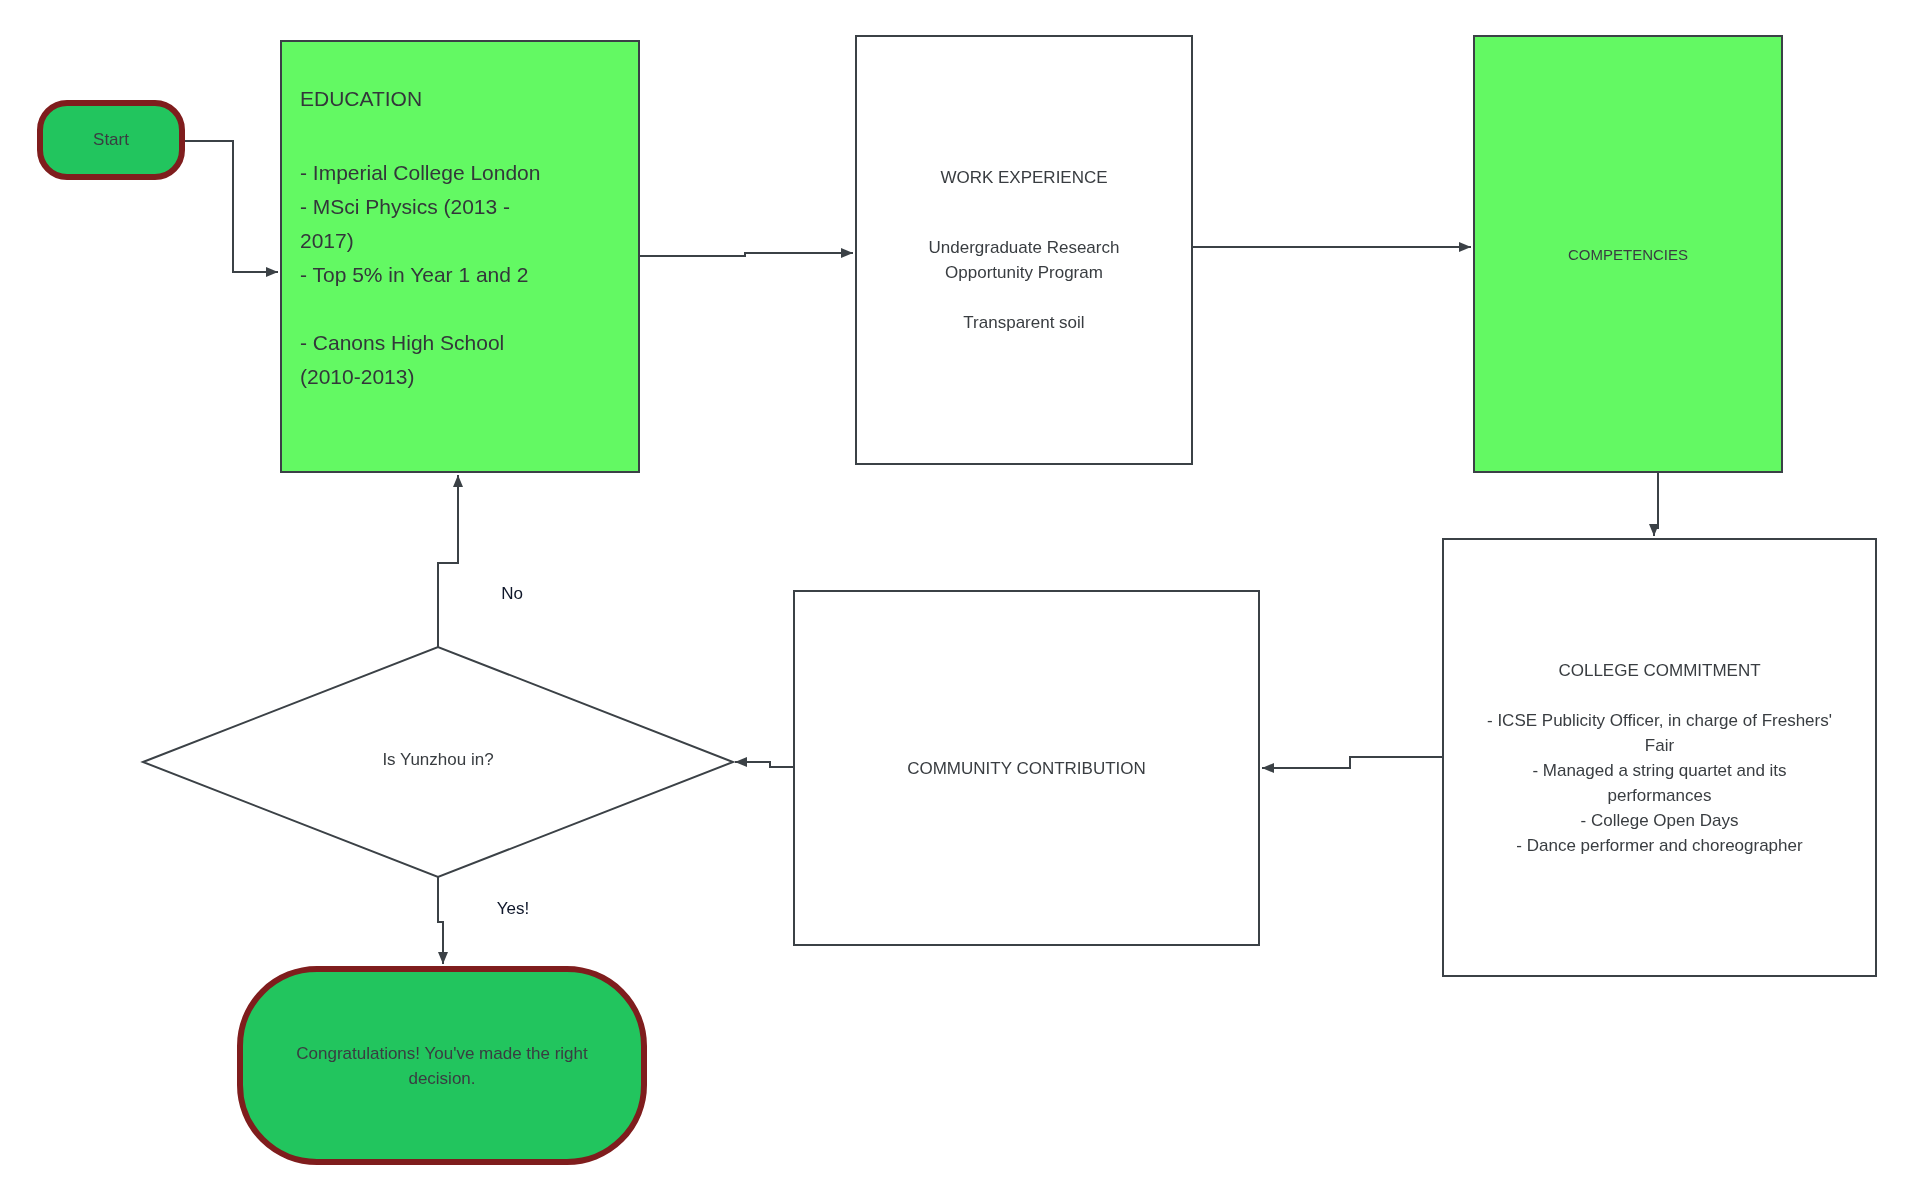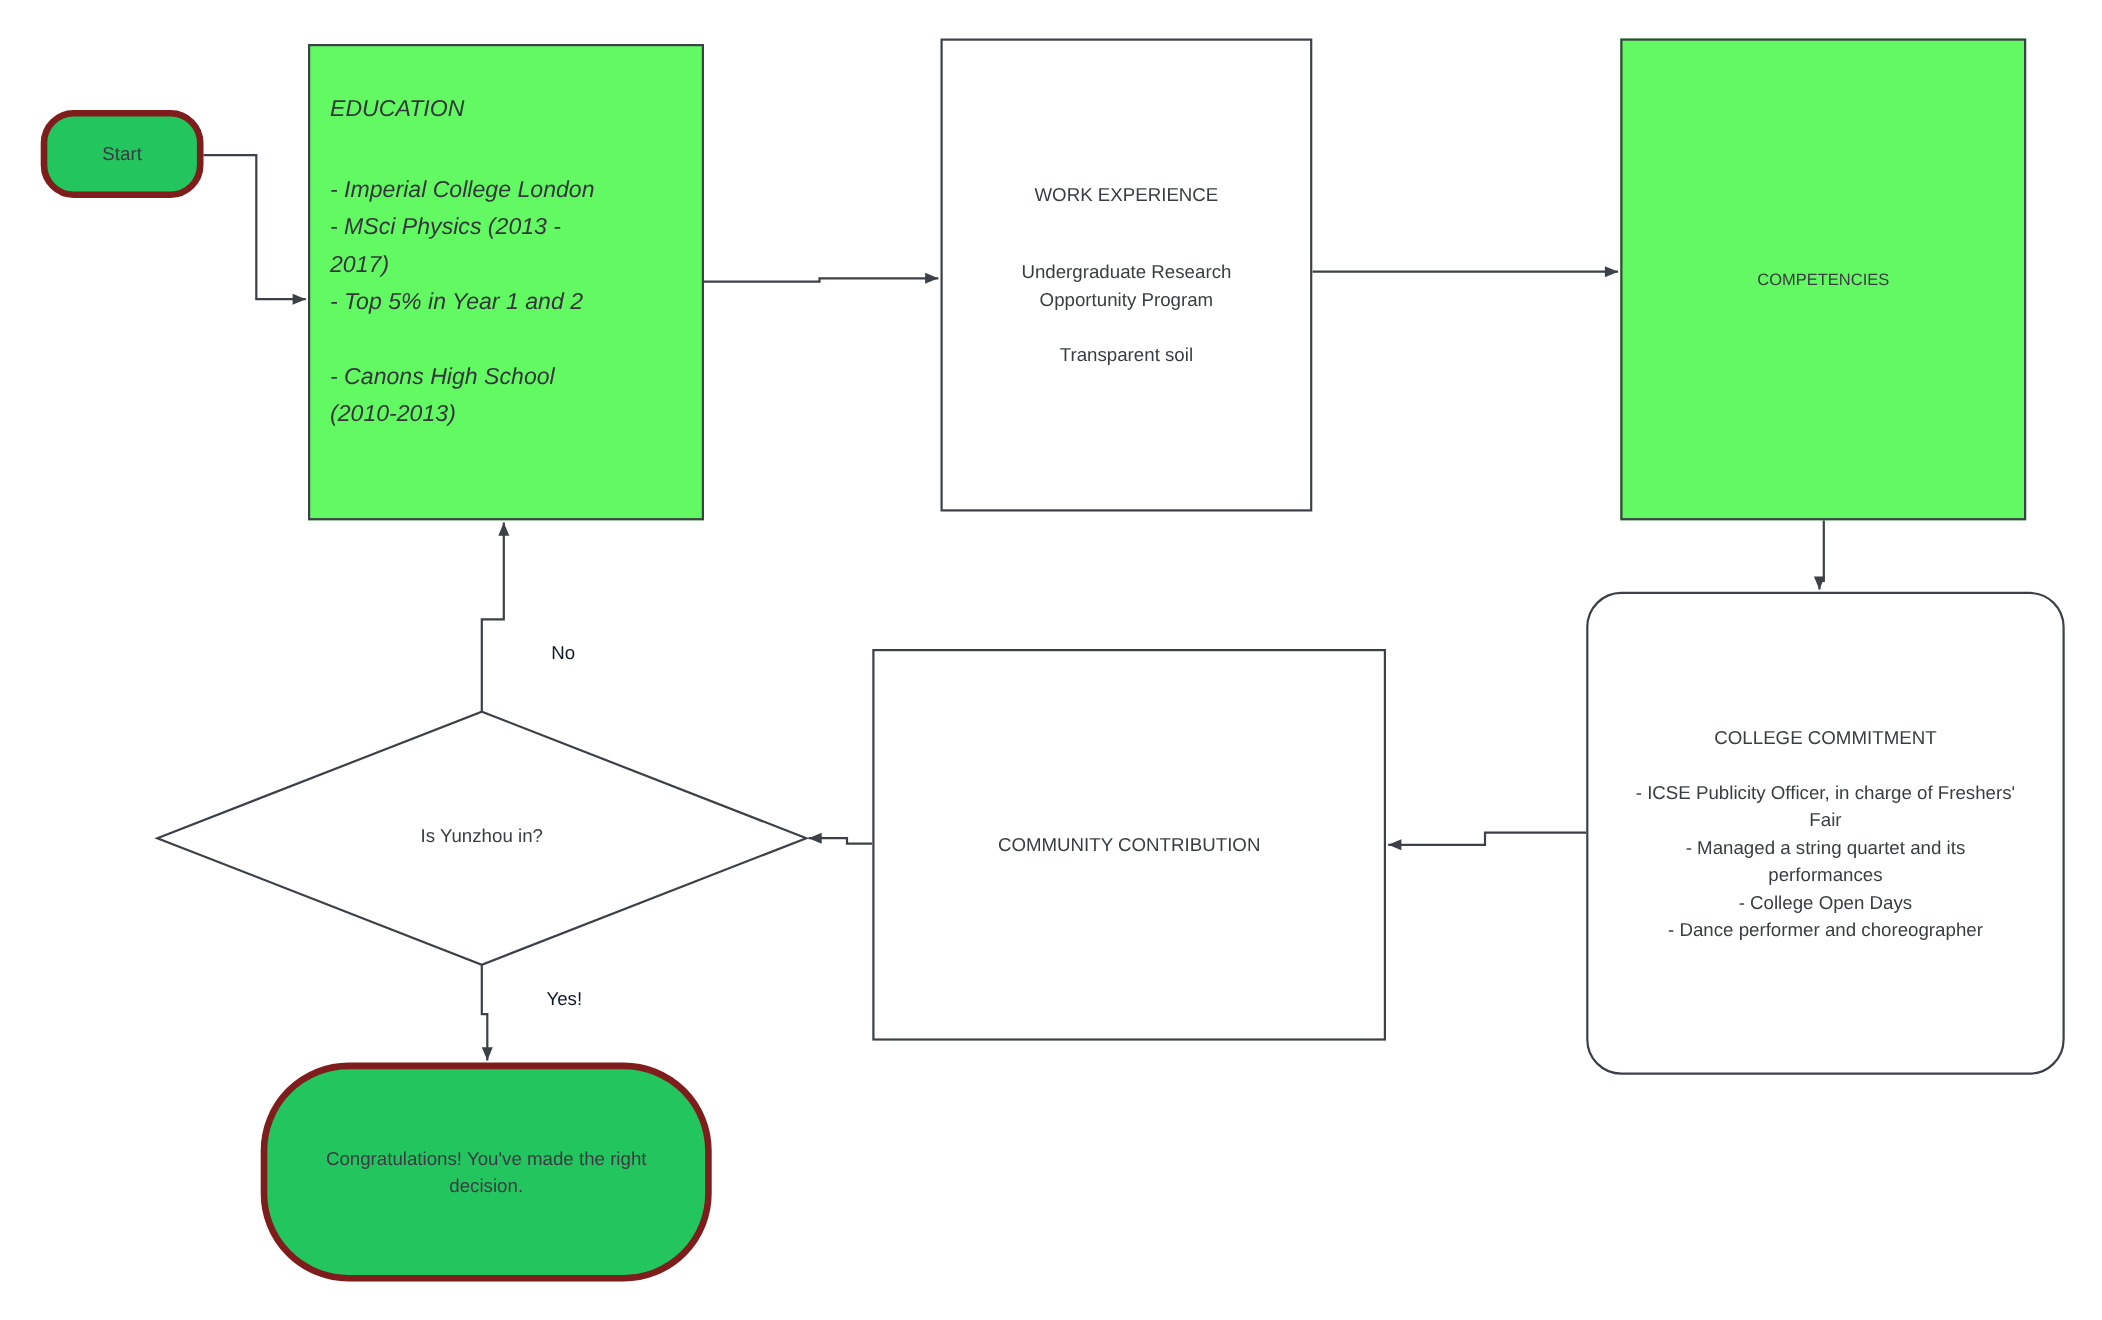--- a/index.html
+++ b/index.html
@@ -13,28 +13,28 @@
   }
   #wires{position:absolute;left:0;top:0;width:1911px;height:1200px;z-index:1;}
   .node{position:absolute;box-sizing:border-box;z-index:2;display:flex;flex-direction:column;align-items:center;justify-content:center;text-align:center;}
   .rect{background:#ffffff;border:2px solid #3b4146;}
   .green{background:#63f963;}
   .pill{background:#22c55e;border:6px solid #7f1d1d;}
   .pre{white-space:pre-line;}
   
   #start{left:37px;top:100px;width:148px;height:80px;border-radius:30px;font-size:17px;}
   
-  #education{left:280px;top:40px;width:360px;height:433px;align-items:flex-start;justify-content:flex-start;text-align:left;padding:40px 14px 0 18px;font-size:21px;line-height:34px;color:#33373a;font-style:italic;}
+  #education{left:280px;top:40px;width:360px;height:433px;align-items:flex-start;justify-content:flex-start;text-align:left;padding:40px 14px 0 18px;font-size:21px;line-height:34px;color:#33373a;}
   #education .title{margin-bottom:40px;}
   
   #work{left:855px;top:35px;width:338px;height:430px;font-size:17px;line-height:25px;gap:20px;}
   
-  #competencies{left:1473px;top:35px;width:369px;height:438px;font-size:15px;line-height:25px;padding:0 0;}
+  #competencies{left:1473px;top:35px;width:310px;height:438px;font-size:15px;line-height:25px;padding:0 0;}
   
-  #college{left:1442px;top:538px;width:435px;height:439px;font-size:17px;line-height:25px;padding:0 14px;border-radius:32px;}
+  #college{left:1442px;top:538px;width:435px;height:439px;font-size:17px;line-height:25px;padding:0 14px;}
   
   #community{left:793px;top:590px;width:467px;height:356px;font-size:17px;line-height:25px;text-align:center;}
   .title{display:block;}
   .gap{margin-top:25px;}
   
   #decision-label{left:288px;top:750px;width:300px;font-size:17px;z-index:3;background:transparent;}
   
   #congrats{left:237px;top:966px;width:410px;height:199px;border-radius:80px;font-size:17px;line-height:25px;padding:0 30px;}
   
   .edge-label{position:absolute;z-index:3;font-size:17px;color:#0f172a;width:70px;text-align:center;}

